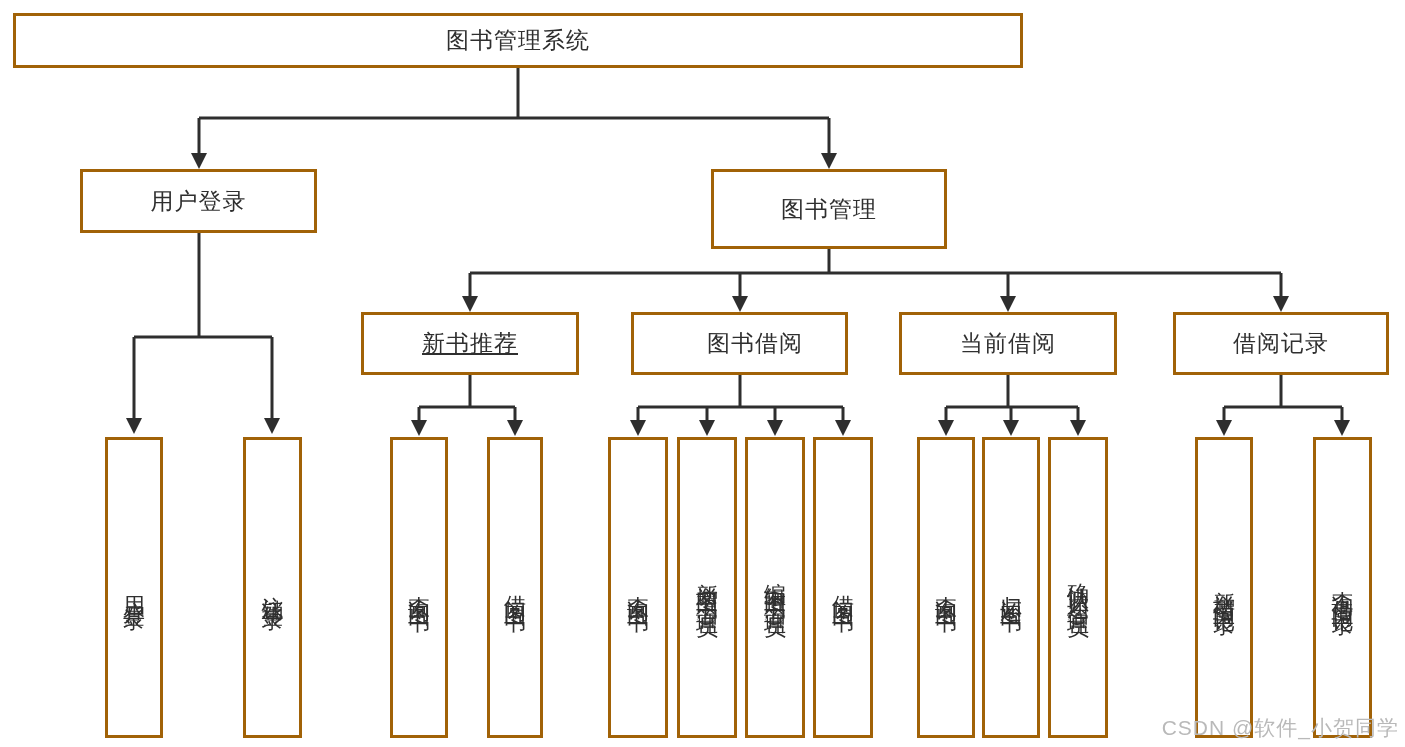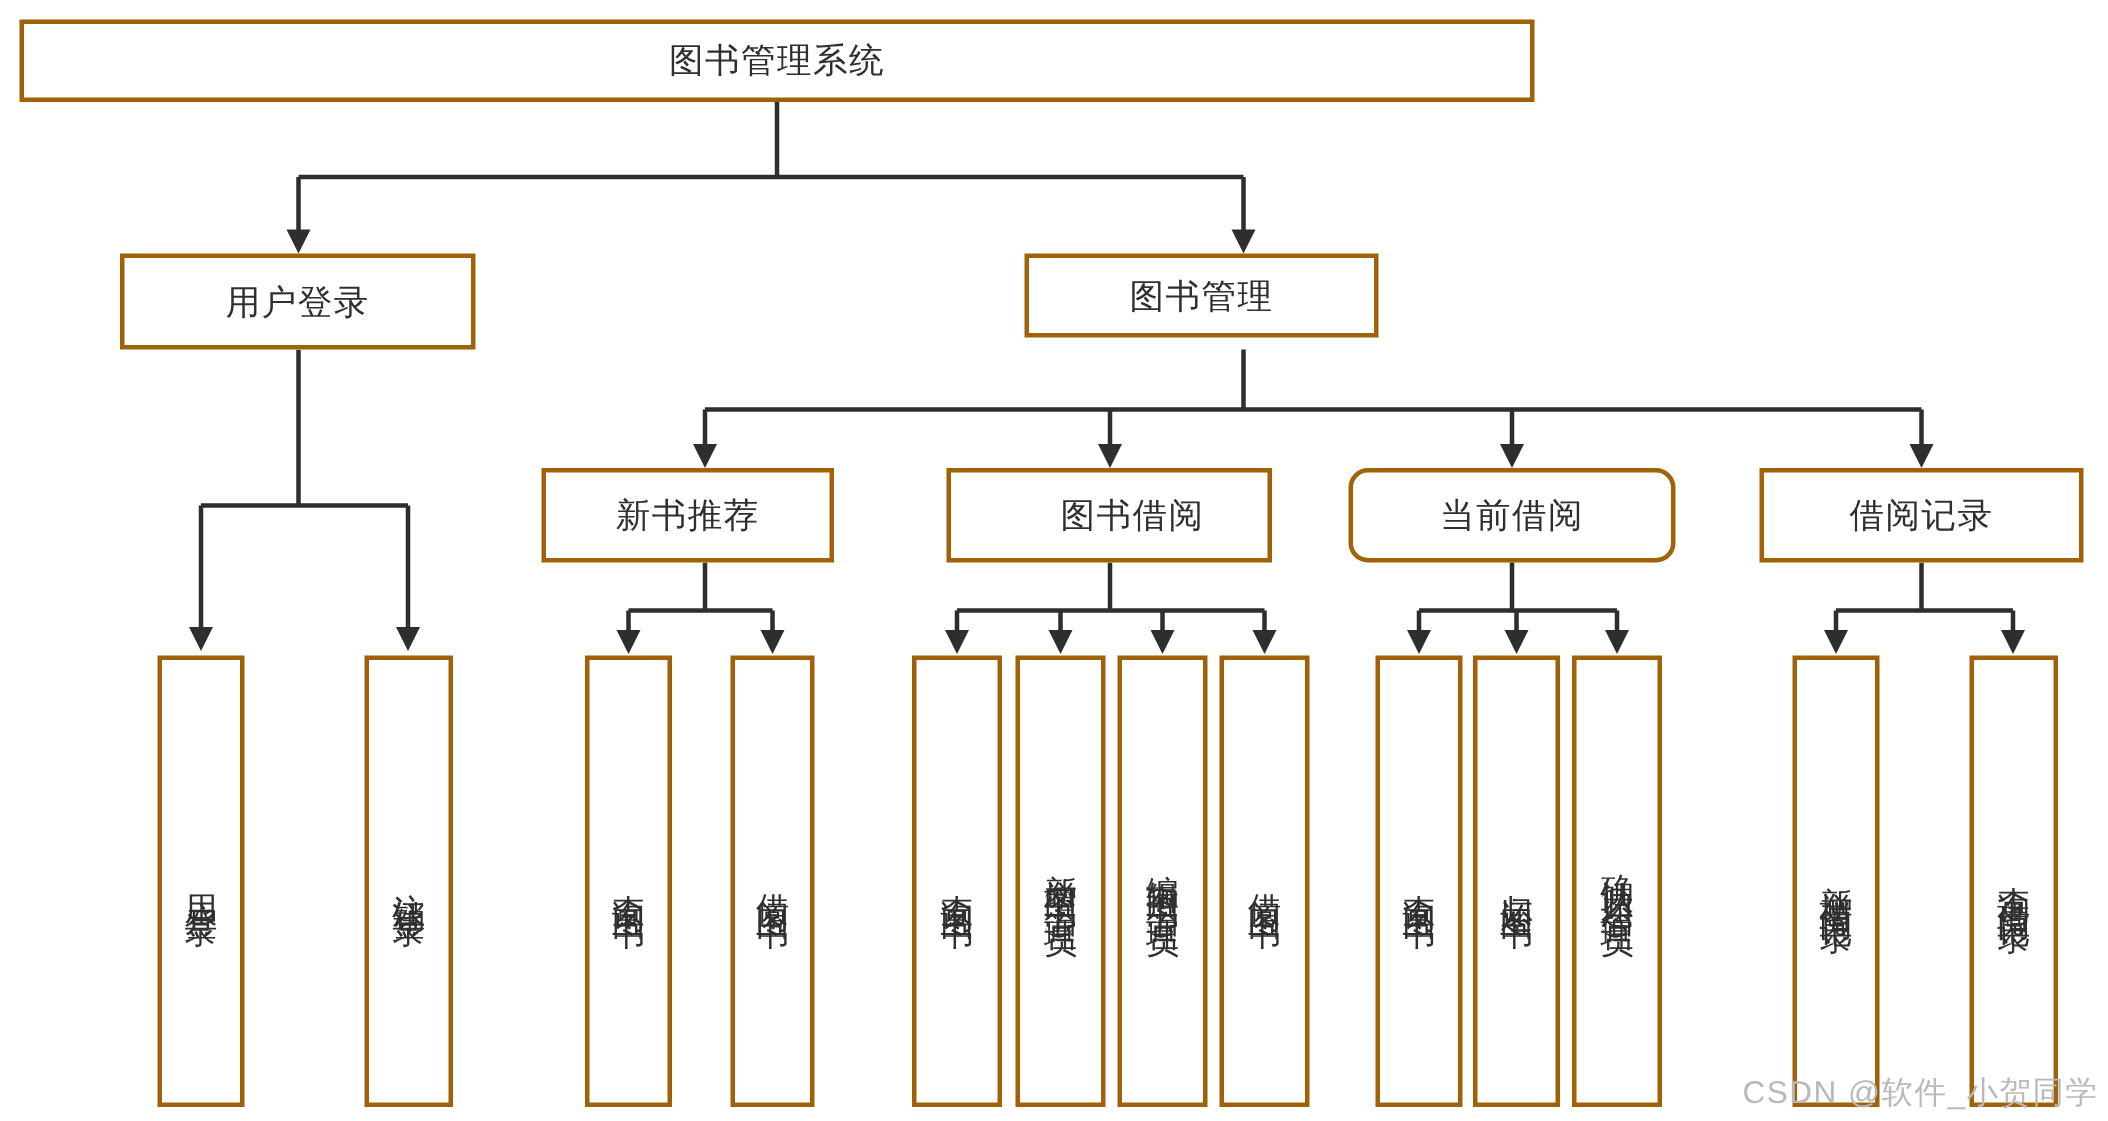--- a/index.html
+++ b/index.html
@@ -35,25 +35,25 @@
     text-orientation: mixed;
     font-size: 22px;
     line-height: 1;
     letter-spacing: 5px;
     white-space: normal;
   }
   
   .n-root  { left: 13px;  top: 13px;  width: 1010px; height: 55px; }
   
   .n-l2a   { left: 80px;  top: 169px; width: 237px; height: 64px; }
-  .n-l2b   { left: 683px; top: 169px; width: 236px; height: 56px; }
+  .n-l2b   { left: 711px; top: 169px; width: 236px; height: 80px; }
   
-  .n-l3a   { left: 361px;  top: 312px; width: 195px; height: 63px; }
+  .n-l3a   { left: 361px;  top: 312px; width: 218px; height: 63px; text-decoration: underline; }
   .n-l3b   { left: 631px;  top: 312px; width: 217px; height: 63px; padding-left: 31px; }
-  .n-l3c   { left: 899px;  top: 312px; width: 218px; height: 63px; border-radius: 13px; }
+  .n-l3c   { left: 899px;  top: 312px; width: 218px; height: 63px; }
   .n-l3d   { left: 1173px; top: 312px; width: 216px; height: 63px; }
   
   .vb { top: 437px; height: 301px; }
   .n-v1  { left: 105px;  width: 58px; }
   .n-v2  { left: 243px;  width: 59px; }
   .n-v3  { left: 390px;  width: 58px; }
   .n-v4  { left: 487px;  width: 56px; }
   .n-v5  { left: 608px;  width: 60px; }
   .n-v6  { left: 677px;  width: 60px; }
   .n-v7  { left: 745px;  width: 60px; }

